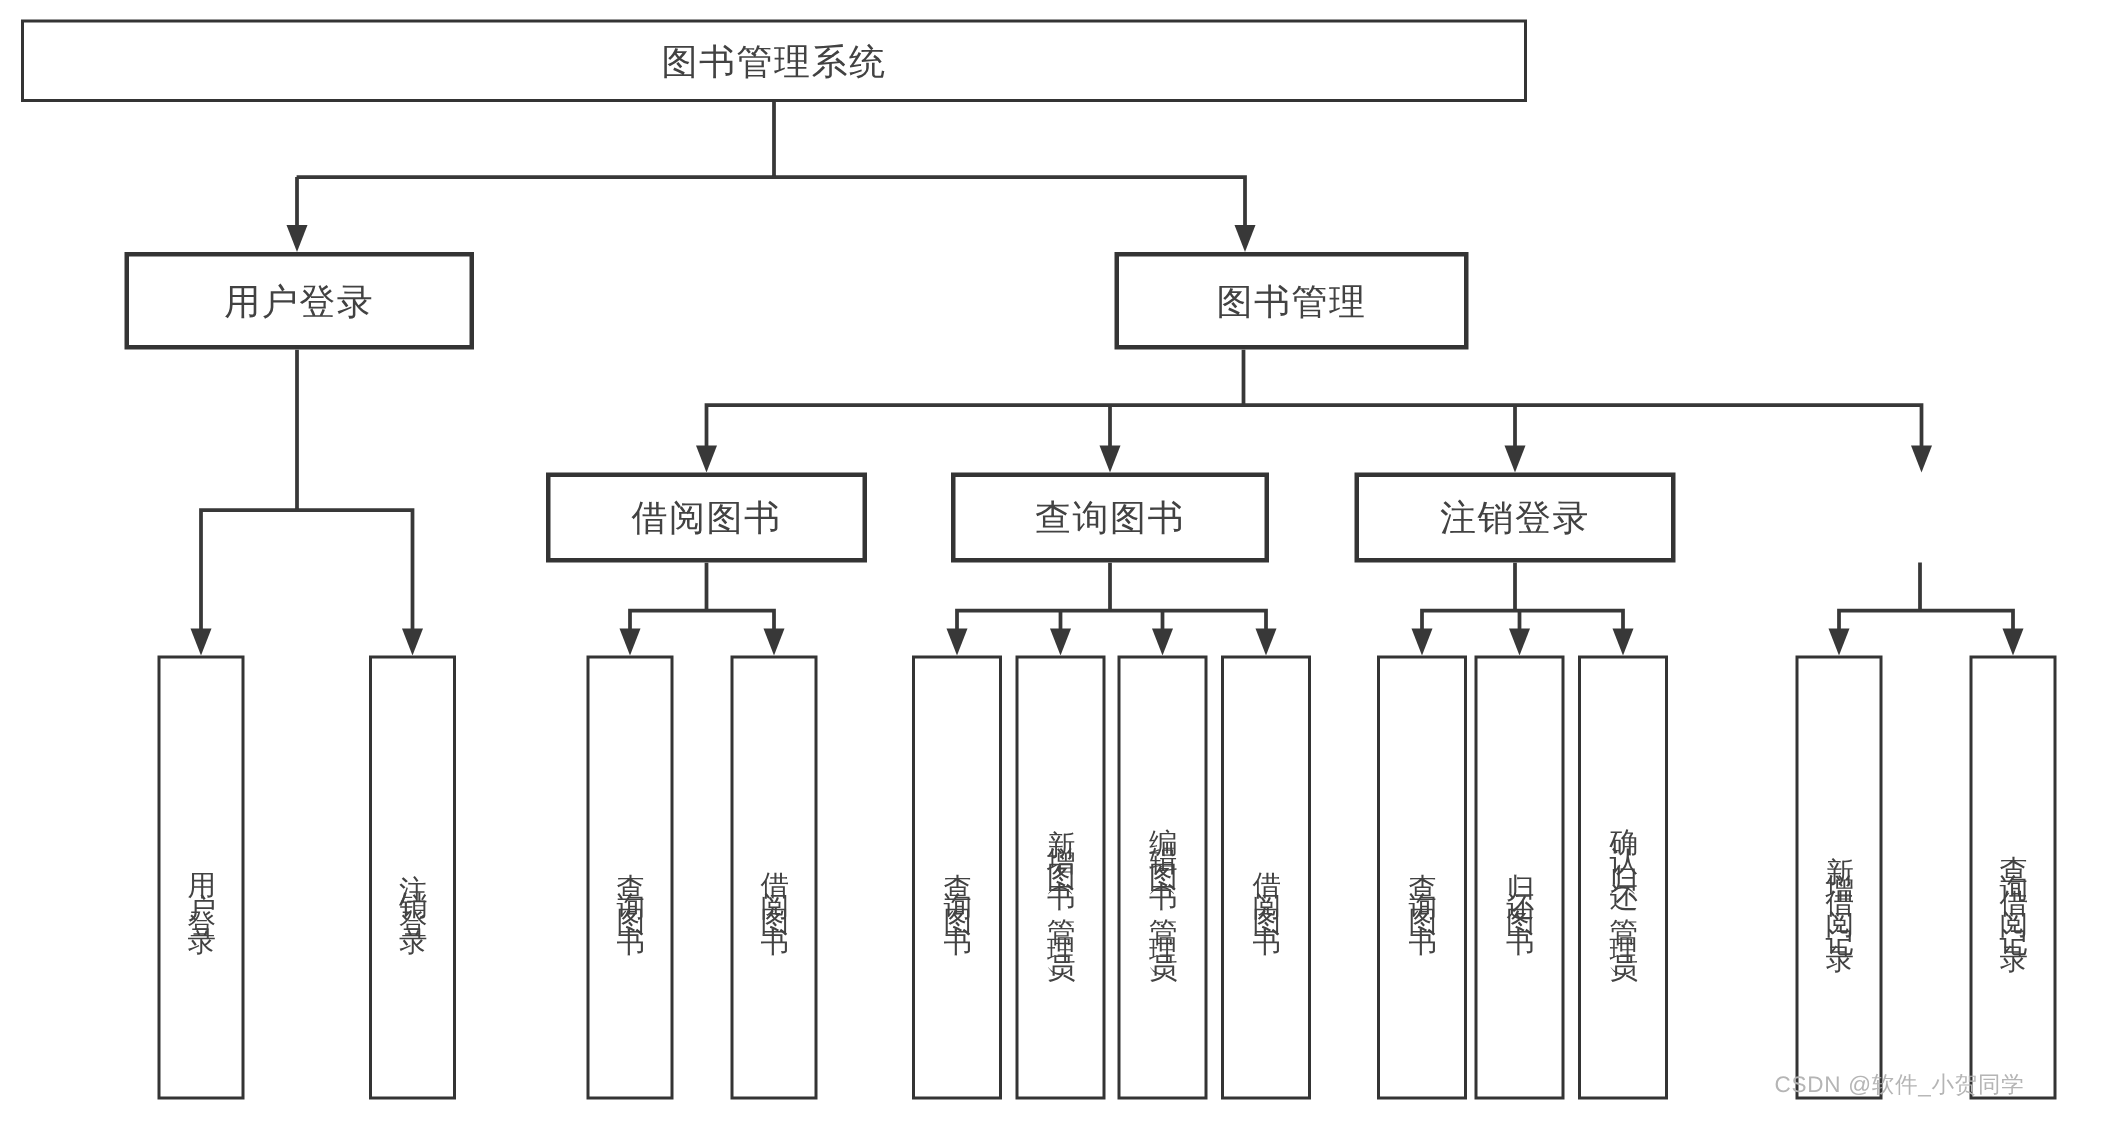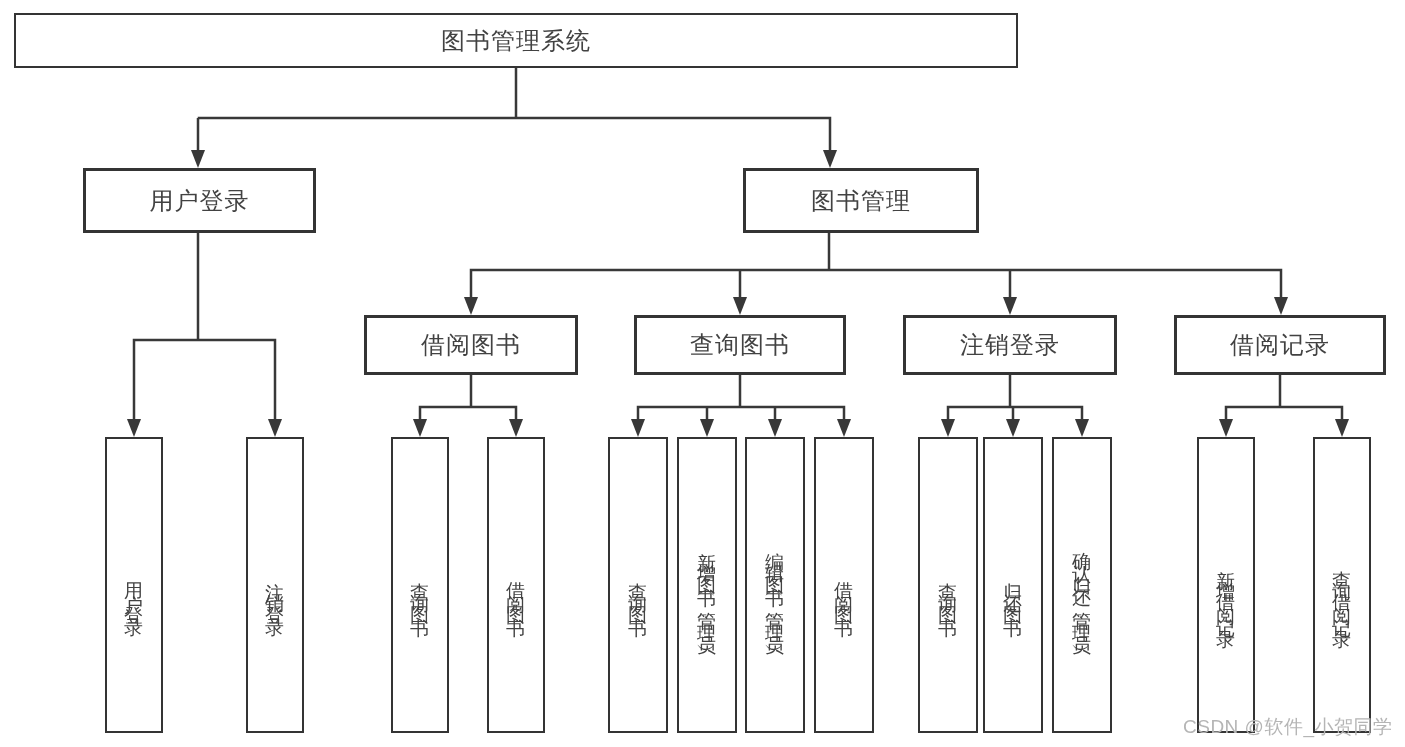--- a/index.html
+++ b/index.html
@@ -41,21 +41,21 @@
     font-size: 19px;
     letter-spacing: 12px;
     color: #424242;
     line-height: 1;
     margin-bottom: -12px;
   }
   .watermark {
     position: absolute;
     left: 1183px;
     top: 714px;
-    font-size: 19px;
+    font-size: 15px;
     color: #b5b5b5;
     white-space: nowrap;
     z-index: 2;
     letter-spacing: 0.5px;
   }
 </style>
 </head>
 <body>
 
 <div class="canvas">
@@ -123,23 +123,20 @@
 
   <div class="node lvl3" style="left:364px; top:315px; width:214px; height:60px;">
     <span>借阅图书</span>
   </div>
   <div class="node lvl3" style="left:634px; top:315px; width:212px; height:60px;">
     <span>查询图书</span>
   </div>
   <div class="node lvl3" style="left:903px; top:315px; width:214px; height:60px;">
     <span>注销登录</span>
   </div>
-  <div class="node lvl3" style="left:1174px; top:315px; width:212px; height:60px;">
-    <span>借阅记录</span>
-  </div>
 
   <div class="node lvl4" style="left:105px; top:437px; width:58px; height:296px;">
     <span>用户登录</span>
   </div>
   <div class="node lvl4" style="left:246px; top:437px; width:58px; height:296px;">
     <span>注销登录</span>
   </div>
 
   <div class="node lvl4" style="left:391px; top:437px; width:58px; height:296px;">
     <span>查询图书</span>

